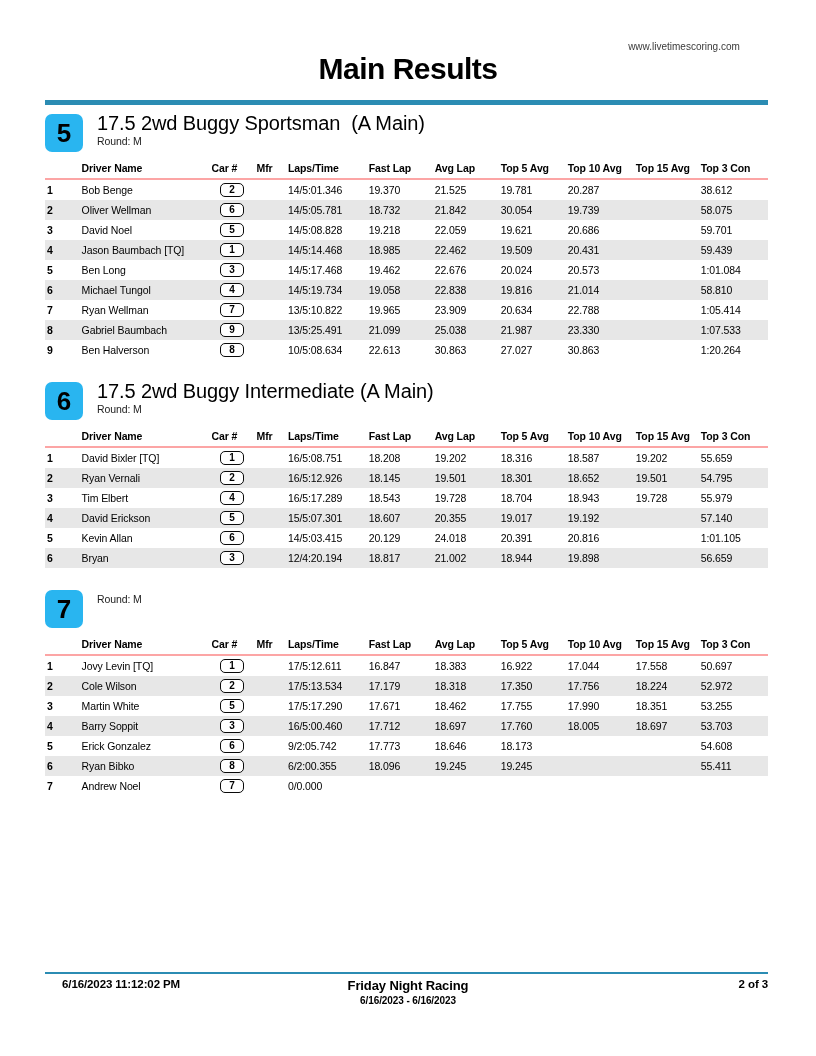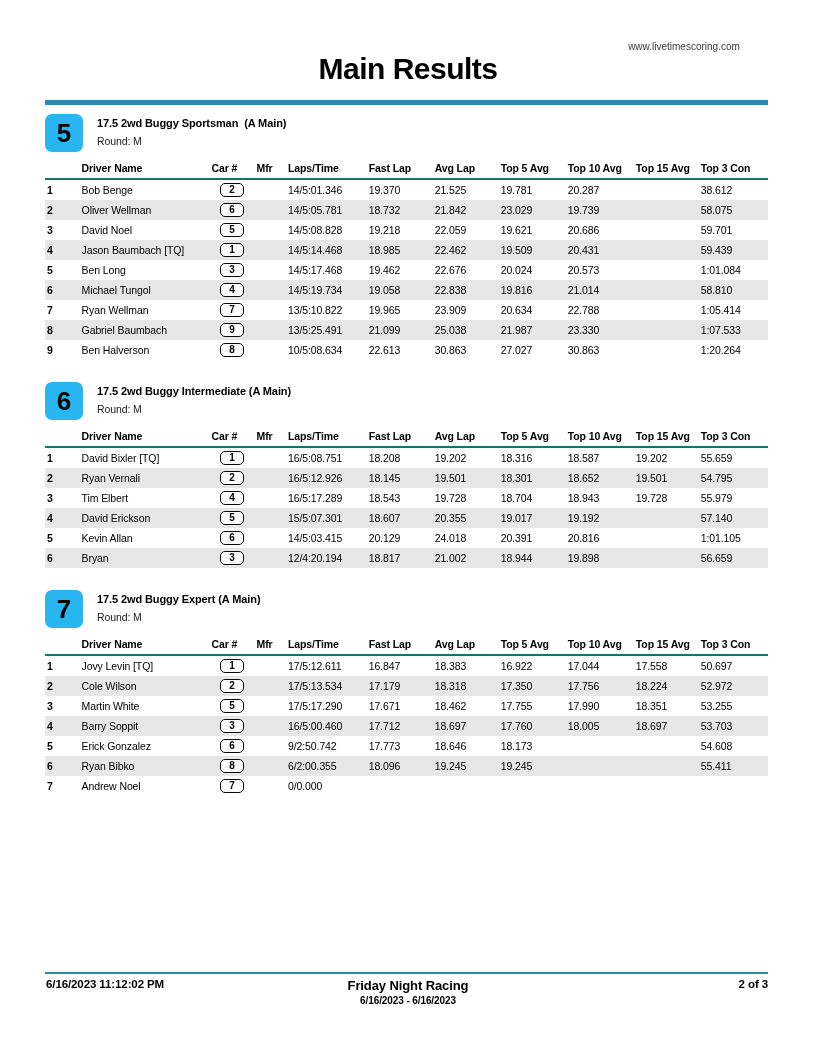--- a/index.html
+++ b/index.html
@@ -16,39 +16,39 @@
   .logo-time{color:#29a9e1;}
   .logo-url{font-size:10px;color:#3a3a3a;margin-top:1px;letter-spacing:0;}
   .top-rule{position:absolute;top:100px;left:45px;width:723px;height:5px;}
 
   
   .sections{position:absolute;top:114px;left:45px;width:723px;}
   .section{margin-bottom:22px;}
   .section-head{display:flex;align-items:flex-start;gap:14px;margin-bottom:8px;}
   .num-badge{width:38px;height:38px;border-radius:7px;display:flex;align-items:center;
              justify-content:center;font-size:26px;font-weight:bold;color:#000;flex:0 0 38px;}
-  .sec-title{font-size:11px;font-weight:bold;line-height:17px;padding-top:1px;white-space:pre-wrap;}
+  .sec-title{font-size:20px;font-weight:normal;line-height:17px;padding-top:1px;white-space:pre-wrap;}
   .sec-round{font-size:10.5px;color:#222;margin-top:3px;}
 
   table.results{border-collapse:collapse;table-layout:fixed;width:723px;font-size:10.5px;}
   table.results th{font-size:10.5px;font-weight:bold;text-align:left;padding:2px 2px 4px 2px;
-                   border-bottom:2px solid #0f766e;white-space:nowrap;}
+                   border-bottom:2px solid #fca5a5;white-space:nowrap;}
   table.results td{height:20px;padding:0 2px;white-space:nowrap;overflow:hidden;}
   table.results tr.stripe td{background:#e7e7e7;}
   td.c-pos{font-weight:bold;padding-left:4px;}
   th.h-driver, td.c-driver{padding-left:33px;}
   th.h-car{padding-left:8px;}
   td.c-car{text-align:center;}
   .car-box{display:inline-block;min-width:12px;padding:0 5px;border:1.6px solid #0a0a0a;
            border-radius:5px;background:#fff;font-weight:bold;font-size:10px;
            line-height:12.5px;text-align:center;}
 
   
   .footer-rule{position:absolute;top:972px;left:45px;width:723px;height:2px;}
-  .foot-left{position:absolute;top:978px;left:46px;font-size:11.5px;font-weight:bold;}
+  .foot-left{position:absolute;top:978px;left:62px;font-size:11.5px;font-weight:bold;}
   .foot-center{position:absolute;top:978px;left:0;width:100%;text-align:center;
                font-size:13px;font-weight:bold;}
   .foot-range{position:absolute;top:995px;left:0;width:100%;text-align:center;
               font-size:10px;font-weight:bold;}
   .foot-right{position:absolute;top:978px;right:48px;font-size:11.5px;font-weight:bold;}
 </style>
 </head>
 <body>
 
 <div class="page">
@@ -114,21 +114,21 @@
               <td class="c-top3">38.612</td>
             </tr>
             <tr class="stripe">
               <td class="c-pos">2</td>
               <td class="c-driver">Oliver Wellman</td>
               <td class="c-car"><span class="car-box">6</span></td>
               <td class="c-mfr"></td>
               <td class="c-laps">14/5:05.781</td>
               <td class="c-fast">18.732</td>
               <td class="c-avg">21.842</td>
-              <td class="c-top5">23.029</td>
+              <td class="c-top5">30.054</td>
               <td class="c-top10">19.739</td>
               <td class="c-top15"></td>
               <td class="c-top3">58.075</td>
             </tr>
             <tr>
               <td class="c-pos">3</td>
               <td class="c-driver">David Noel</td>
               <td class="c-car"><span class="car-box">5</span></td>
               <td class="c-mfr"></td>
               <td class="c-laps">14/5:08.828</td>
@@ -338,21 +338,20 @@
               <td class="c-top3">56.659</td>
             </tr>
           </tbody>
     </table>
   </div>
 
   <div class="section">
     <div class="section-head">
       <div class="num-badge" style="background: rgb(41, 181, 240);">7</div>
       <div>
-        <div class="sec-title">17.5 2wd Buggy Expert (A Main)</div>
         <div class="sec-round">Round: M</div>
       </div>
     </div>
     <table class="results">
       <colgroup>
         <col style="width:33px">
             <col style="width:124px">
             <col style="width:43px">
             <col style="width:30px">
         <col style="width:77px">
@@ -429,21 +428,21 @@
               <td class="c-top5">17.760</td>
               <td class="c-top10">18.005</td>
               <td class="c-top15">18.697</td>
               <td class="c-top3">53.703</td>
             </tr>
             <tr>
               <td class="c-pos">5</td>
               <td class="c-driver">Erick Gonzalez</td>
               <td class="c-car"><span class="car-box">6</span></td>
               <td class="c-mfr"></td>
-              <td class="c-laps">9/2:50.742</td>
+              <td class="c-laps">9/2:05.742</td>
               <td class="c-fast">17.773</td>
               <td class="c-avg">18.646</td>
               <td class="c-top5">18.173</td>
               <td class="c-top10"></td>
               <td class="c-top15"></td>
               <td class="c-top3">54.608</td>
             </tr>
             <tr class="stripe">
               <td class="c-pos">6</td>
               <td class="c-driver">Ryan Bibko</td>

